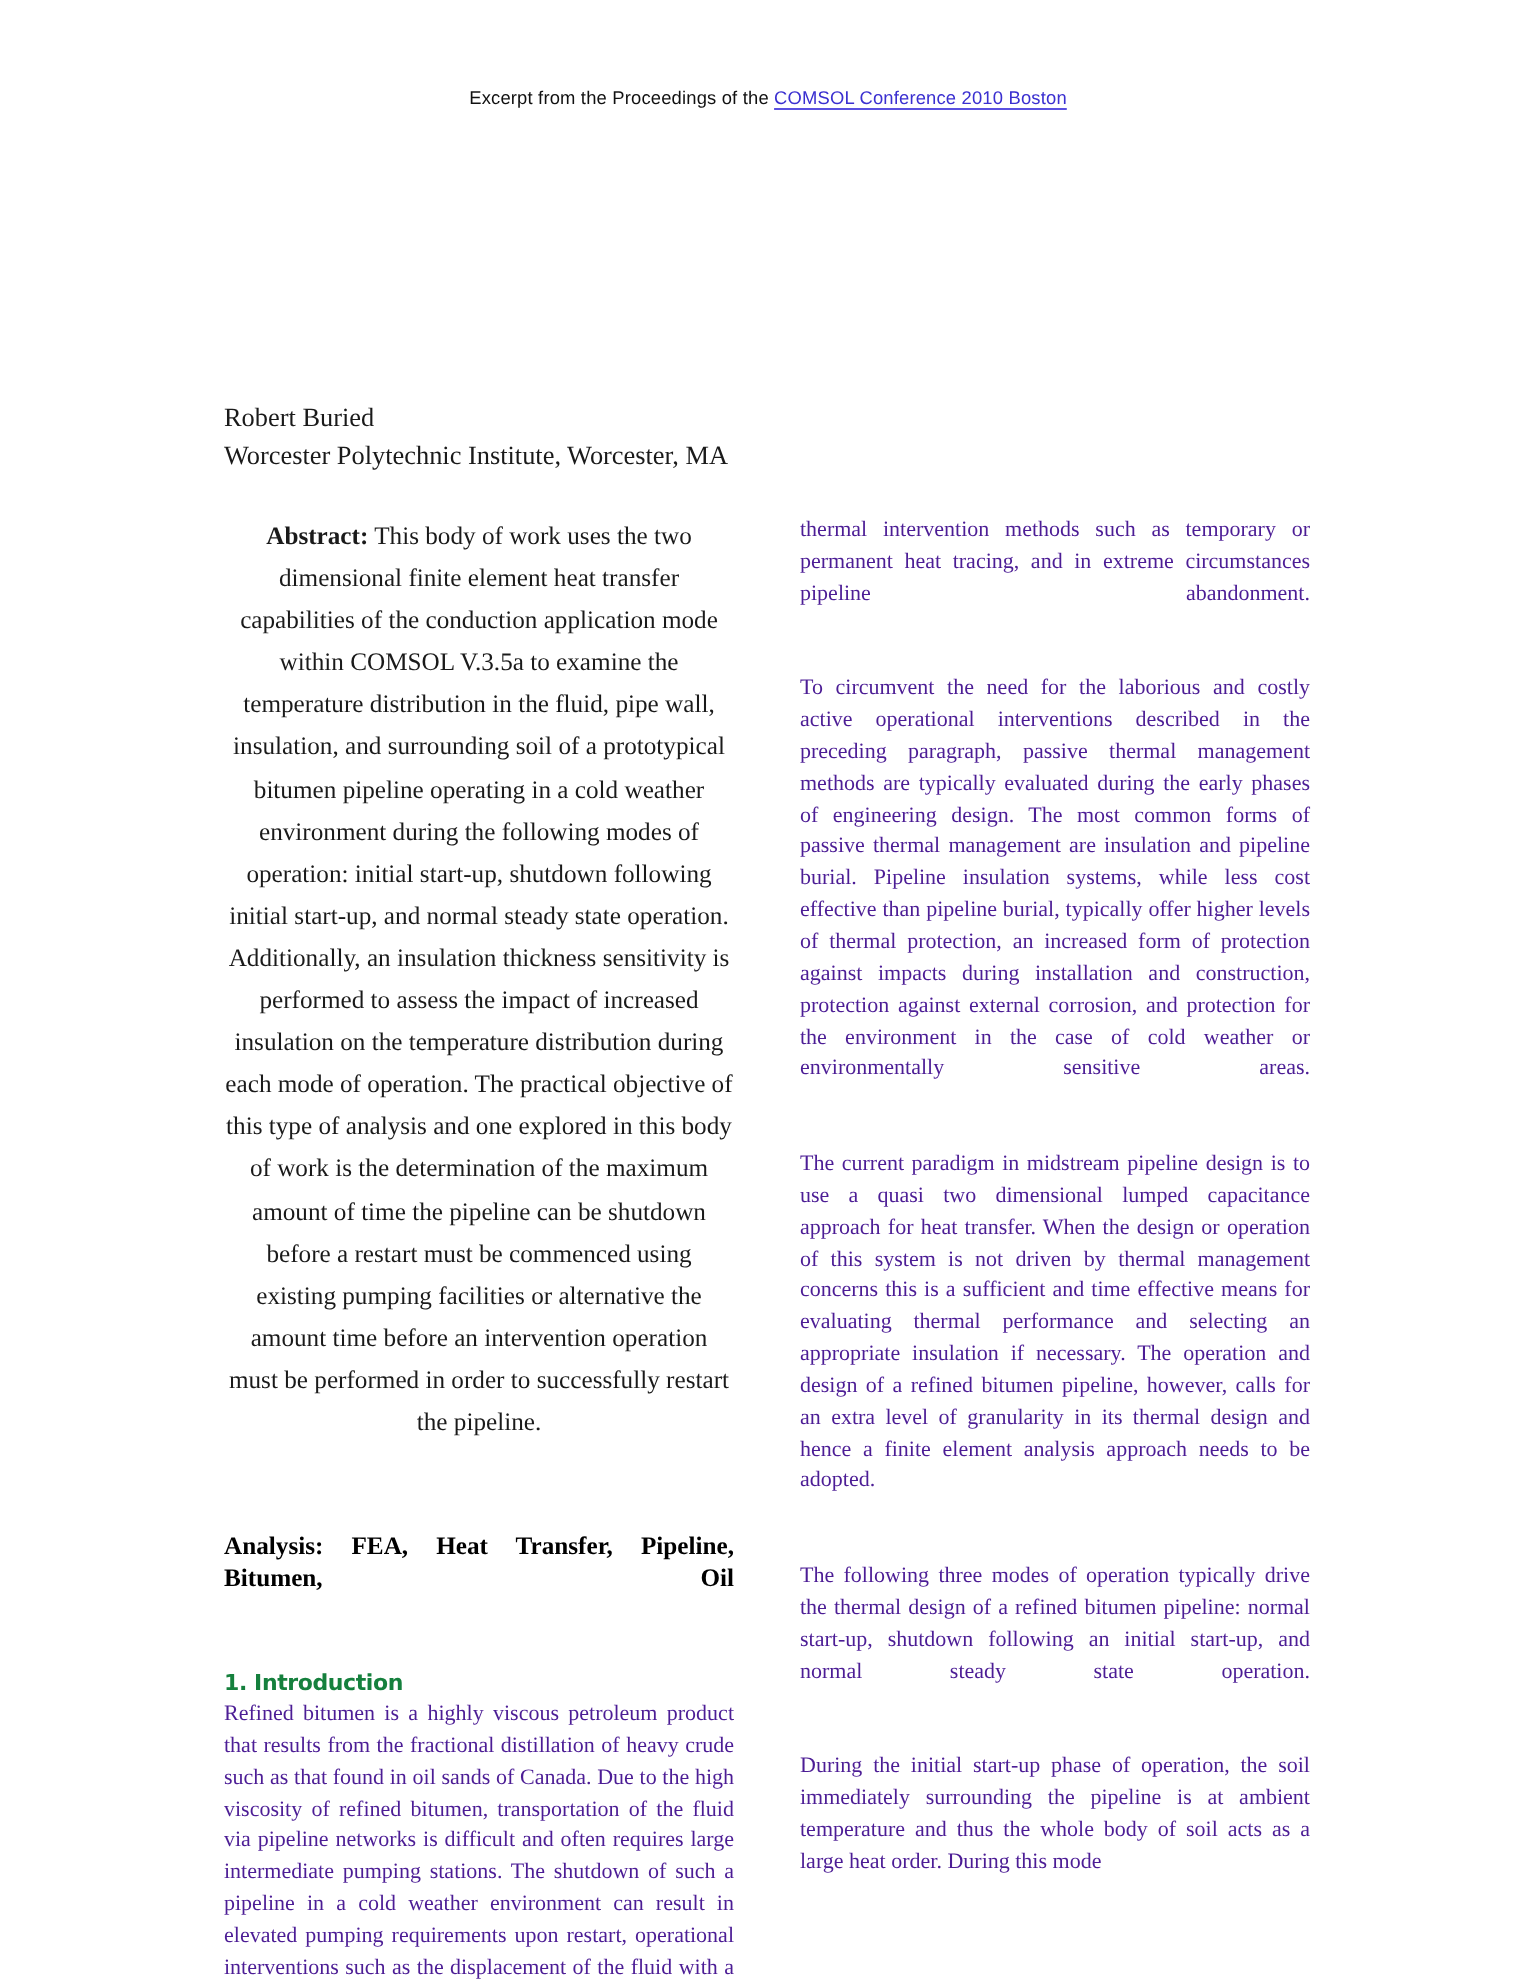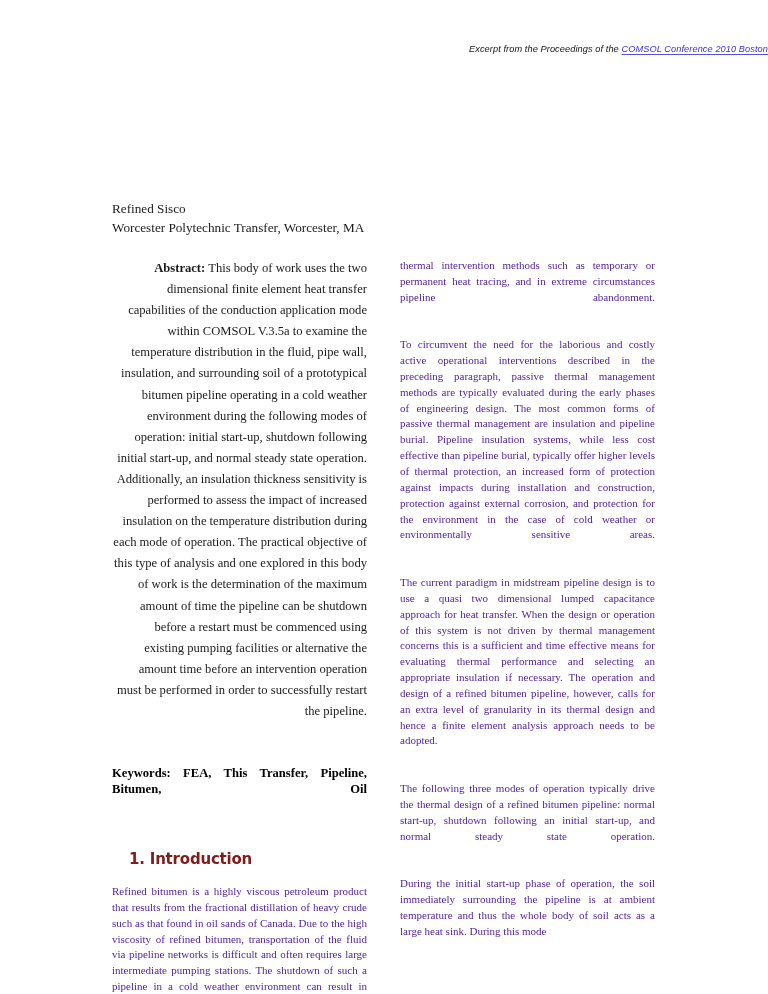--- a/index.html
+++ b/index.html
@@ -22,28 +22,27 @@
     inset: 0;
     background: #ffffff;
   }
 
   
   .excerpt-line {
     position: absolute;
     top: 43px;
     left: 0;
     width: 768px;
-    text-align: right;
+    text-align: center;
     font-family: "Liberation Sans", "DejaVu Sans", sans-serif;
     font-size: 9.2px;
     line-height: 12px;
     color: #111111;
     letter-spacing: 0.01em;
     white-space: nowrap;
-    font-style: italic;
   }
   .excerpt-link {
     color: #3a2fd0;
     text-decoration: underline;
     text-decoration-color: #5a50e0;
     text-underline-offset: 1.5px;
   }
 
   
   .title {
@@ -85,21 +84,21 @@
     width: 255px;
     height: 660px;
   }
   .col-left  { left: 0px; }
   .col-right { left: 288px; }
 
   
   .abstract-para {
     font-size: 12.6px;
     line-height: 21.1px;
-    text-align: right;
+    text-align: center;
     margin: 0;
     color: #1a1a1a;
   }
   .abstract-para b { font-weight: bold; }
 
   .keywords {
     font-size: 12.6px;
     line-height: 16.0px;
     font-weight: bold;
     text-align: justify;
@@ -108,25 +107,25 @@
     color: #000000;
   }
   .keywords::after {
     content: "";
     display: inline-block;
     width: 100%;
   }
 
   .section-heading {
     font-family: "DejaVu Sans", "Liberation Sans", sans-serif;
-    font-size: 15px;
+    font-size: 11px;
     line-height: 16px;
     font-weight: bold;
-    margin: 17px;
-    color: #7f1d1d;
+    margin: 0;
+    color: #15803d;
     letter-spacing: -0.2px;
   }
 
   .body-para {
     font-size: 11px;
     line-height: 15.85px;
     text-align: justify;
     text-justify: inter-word;
     margin: 0;
     color: #4c1d95;
@@ -146,32 +145,32 @@
 <body>
 
 <div class="page">
 
   <div class="excerpt-line">
     <span>Excerpt from the Proceedings of the </span><a class="excerpt-link" href="#">COMSOL Conference 2010 Boston</a>
   </div>
 
 
   <div class="author-block">
-    <div>Refined Sisco</div>
-    <div>Worcester Polytechnic Transfer, Worcester, MA</div>
+    <div>Robert Buried</div>
+    <div>Worcester Polytechnic Institute, Worcester, MA</div>
   </div>
 
   <div class="columns">
 
     <div class="col col-left">
       <p class="abstract-para"><b>Abstract:</b><span> This body of work uses the two dimensional finite element heat transfer capabilities of the conduction application mode within COMSOL V.3.5a to examine the temperature distribution in the fluid, pipe wall, insulation, and surrounding soil of a prototypical bitumen pipeline operating in a cold weather environment during the following modes of operation: initial start-up, shutdown following initial start-up, and normal steady state operation.  Additionally, an insulation thickness sensitivity is performed to assess the impact of increased insulation on the temperature distribution during each mode of operation. The practical objective of this type of analysis and one explored in this body of work is the determination of the maximum amount of time the pipeline can be shutdown before a restart must be commenced using existing pumping facilities or alternative the amount time before an intervention operation must be performed in order to successfully restart the pipeline.</span></p>
 
       <div class="gap-kw"></div>
 
-      <p class="keywords">Keywords: FEA, This Transfer, Pipeline, Bitumen, Oil</p>
+      <p class="keywords">Analysis: FEA, Heat Transfer, Pipeline, Bitumen, Oil</p>
 
       <div class="gap-head"></div>
 
       <h2 class="section-heading">1. Introduction</h2>
 
       <p class="body-para">Refined bitumen is a highly viscous petroleum product that results from the fractional distillation of heavy crude such as that found in oil sands of Canada. Due to the high viscosity of refined bitumen, transportation of the fluid via pipeline networks is difficult and often requires large intermediate pumping stations. The shutdown of such a pipeline in a cold weather environment can result in elevated pumping requirements upon restart, operational interventions such as the displacement of the fluid with a less viscous fluid, costly active</p>
     </div>
 
     <div class="col col-right">
       <p class="body-para">thermal intervention methods such as temporary or permanent heat tracing, and in extreme circumstances pipeline abandonment.</p>
@@ -179,17 +178,17 @@
 
       <p class="body-para">To circumvent the need for the laborious and costly active operational interventions described in the preceding paragraph, passive thermal management methods are typically evaluated during the early phases of engineering design. The most common forms of passive thermal management are insulation and pipeline burial. Pipeline insulation systems, while less cost effective than pipeline burial, typically offer higher levels of thermal protection, an increased form of protection against impacts during installation and construction, protection against external corrosion, and protection for the environment in the case of cold weather or environmentally sensitive areas.</p>
       <div class="gap-para"></div>
 
       <p class="body-para">The current paradigm in midstream pipeline design is to use a quasi two dimensional lumped capacitance approach for heat transfer.  When the design or operation of this system is not driven by thermal management concerns this is a sufficient and time effective means for evaluating thermal performance and selecting an appropriate insulation if necessary.   The operation and design of a refined bitumen pipeline, however, calls for an extra level of granularity in its thermal design and hence a finite element analysis approach needs to be adopted.</p>
       <div class="gap-para"></div>
 
       <p class="body-para">The following three modes of operation typically drive the thermal design of a refined bitumen pipeline:  normal start-up, shutdown following an initial start-up, and normal steady state operation.</p>
       <div class="gap-para"></div>
 
-      <p class="body-para last">During the initial start-up phase of operation, the soil immediately surrounding the pipeline is at ambient temperature and thus the whole body of soil acts as a large heat sink.  During this mode</p>
+      <p class="body-para last">During the initial start-up phase of operation, the soil immediately surrounding the pipeline is at ambient temperature and thus the whole body of soil acts as a large heat order.  During this mode</p>
     </div>
 
   </div>
 </div>
 
 </body></html>

